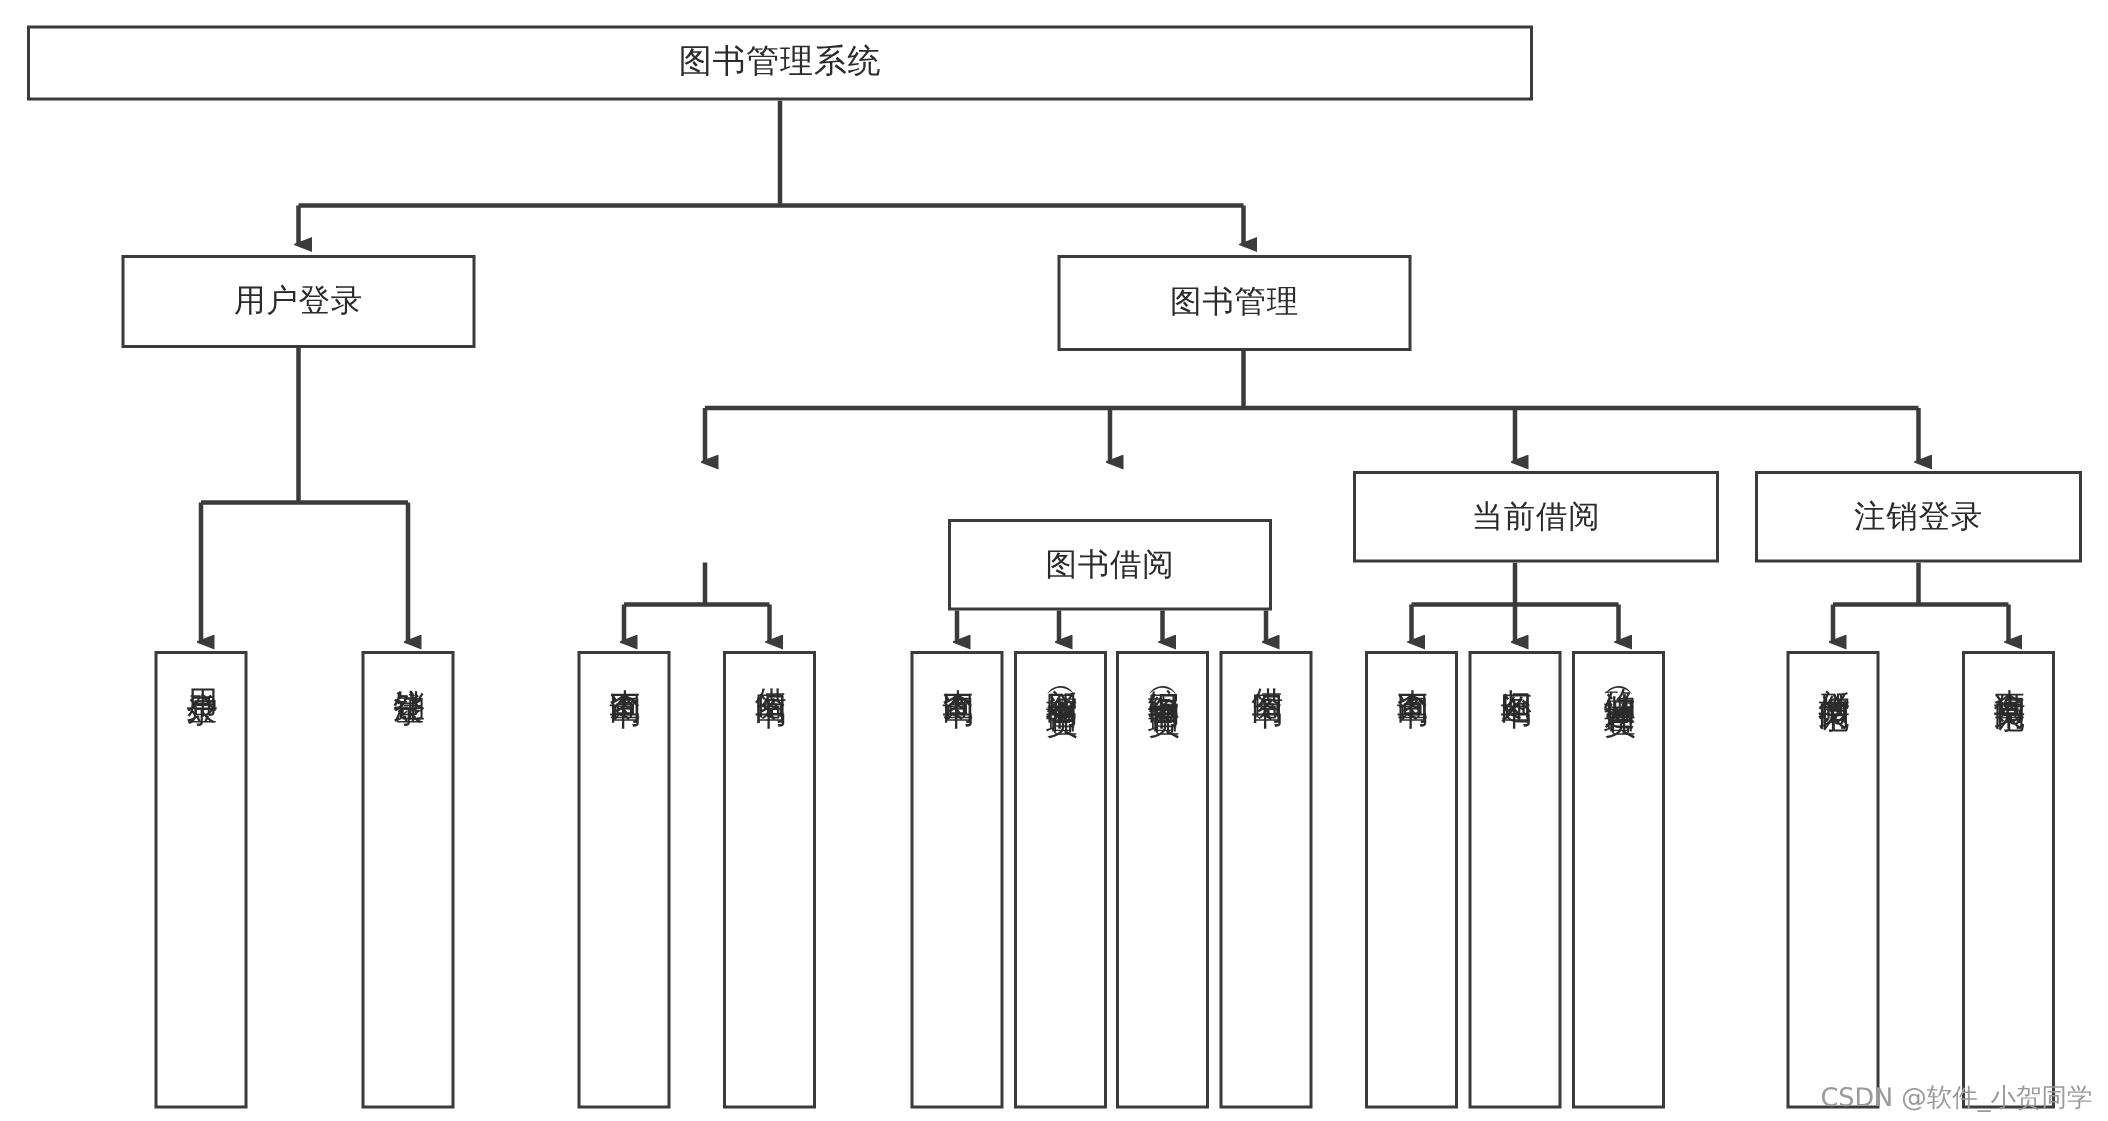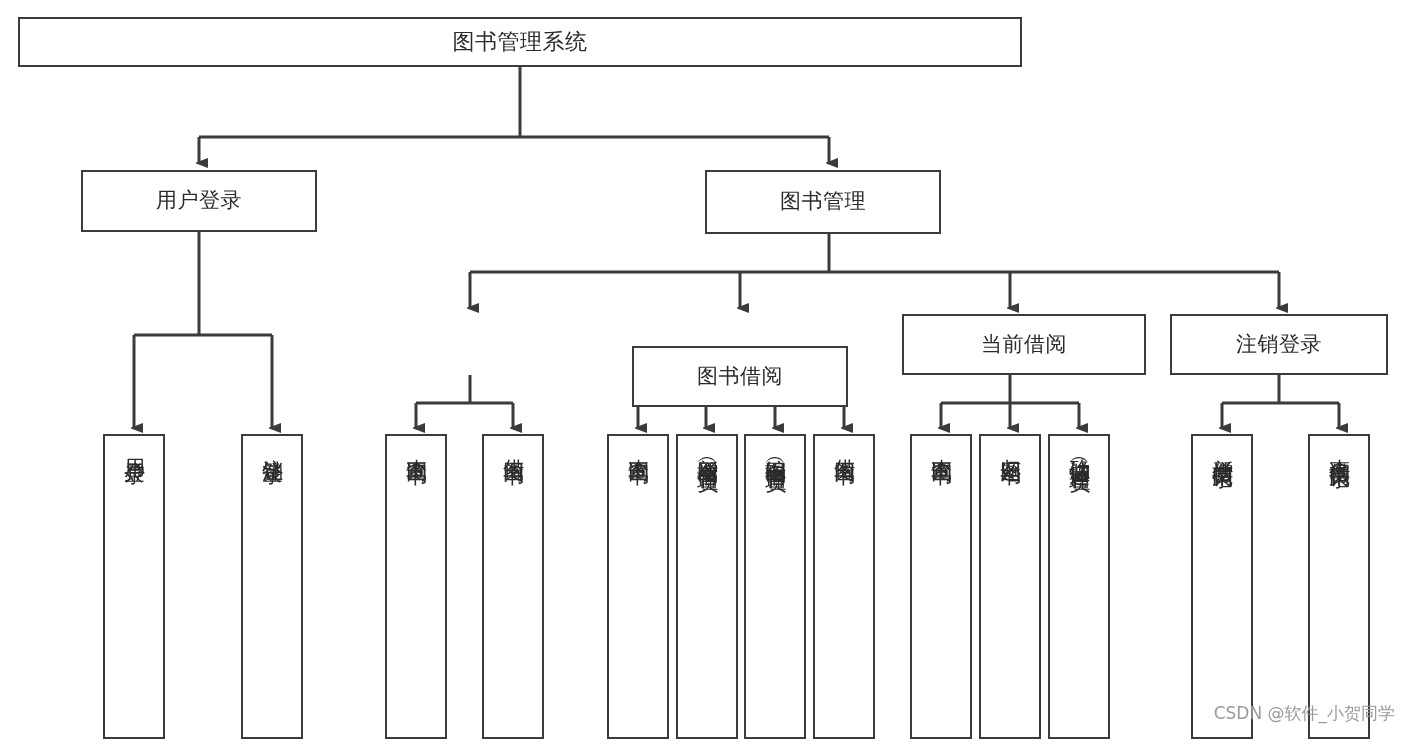--- a/index.html
+++ b/index.html
@@ -57,21 +57,21 @@
     text-orientation: upright;
     font-size: 21px;
     line-height: 1.12;
     letter-spacing: 2px;
     white-space: nowrap;
   }
   #node-root .node-label { font-size: 22px; }
   #watermark {
     position: absolute;
     right: 10px;
-    bottom: 22px;
+    bottom: 4px;
     font-size: 17px;
     color: #9a9a9a;
     white-space: nowrap;
     font-family: "DejaVu Sans", "Liberation Sans", sans-serif;
   }
 </style>
 </head>
 <body>
 
 <div id="diagram-root">

